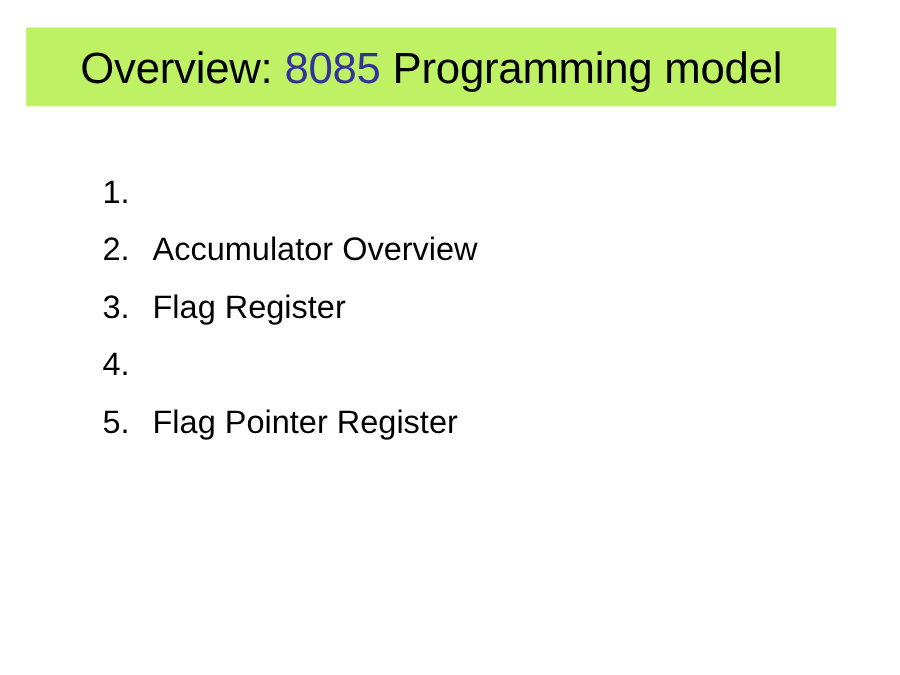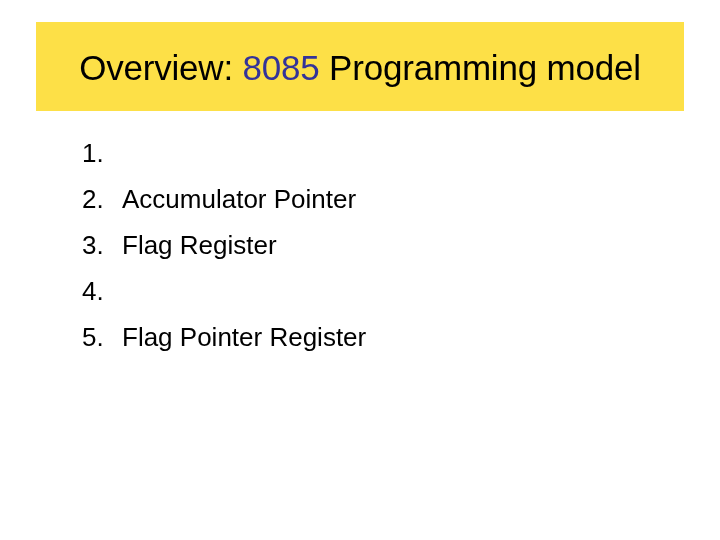--- a/index.html
+++ b/index.html
@@ -1,22 +1,22 @@
 <!DOCTYPE html>
 <html><head>
   <meta charset="utf-8">
   <style>
     html, body { margin: 0; padding: 0; }
     body {
       width: 720px; height: 540px; background: #ffffff; position: relative; overflow: hidden;
       font-family: "Liberation Sans", sans-serif;
     }
     .title-box {
-      position: absolute; left: 36px; top: 22px; width: 648px; height: 89px;
-      background: #fde047;
+      position: absolute; left: 21px; top: 22px; width: 648px; height: 63px;
+      background: #bef264;
       display: flex; align-items: center; justify-content: center;
     }
     .title {
       font-size: 35px; color: #000; white-space: nowrap; letter-spacing: -0.2px;
       margin-top: 2px;
     }
     .title .accent { color: #333399; }
     .list {
       position: absolute; left: 82px; top: 130px; margin: 0; padding: 0; list-style: none;
     }
@@ -32,21 +32,21 @@
 <div class="title-box">
   <div class="title"><span>Overview: </span><span class="accent">8085</span><span> Programming model</span></div>
 </div>
 
 <ol class="list">
   <li>
       <span class="num">1.</span>
     </li>
   <li>
       <span class="num">2.</span>
-      <span>Accumulator Pointer</span>
+      <span>Accumulator Overview</span>
     </li>
   <li>
       <span class="num">3.</span>
       <span>Flag Register</span>
     </li>
   <li>
       <span class="num">4.</span>
     </li>
   <li>
       <span class="num">5.</span>

